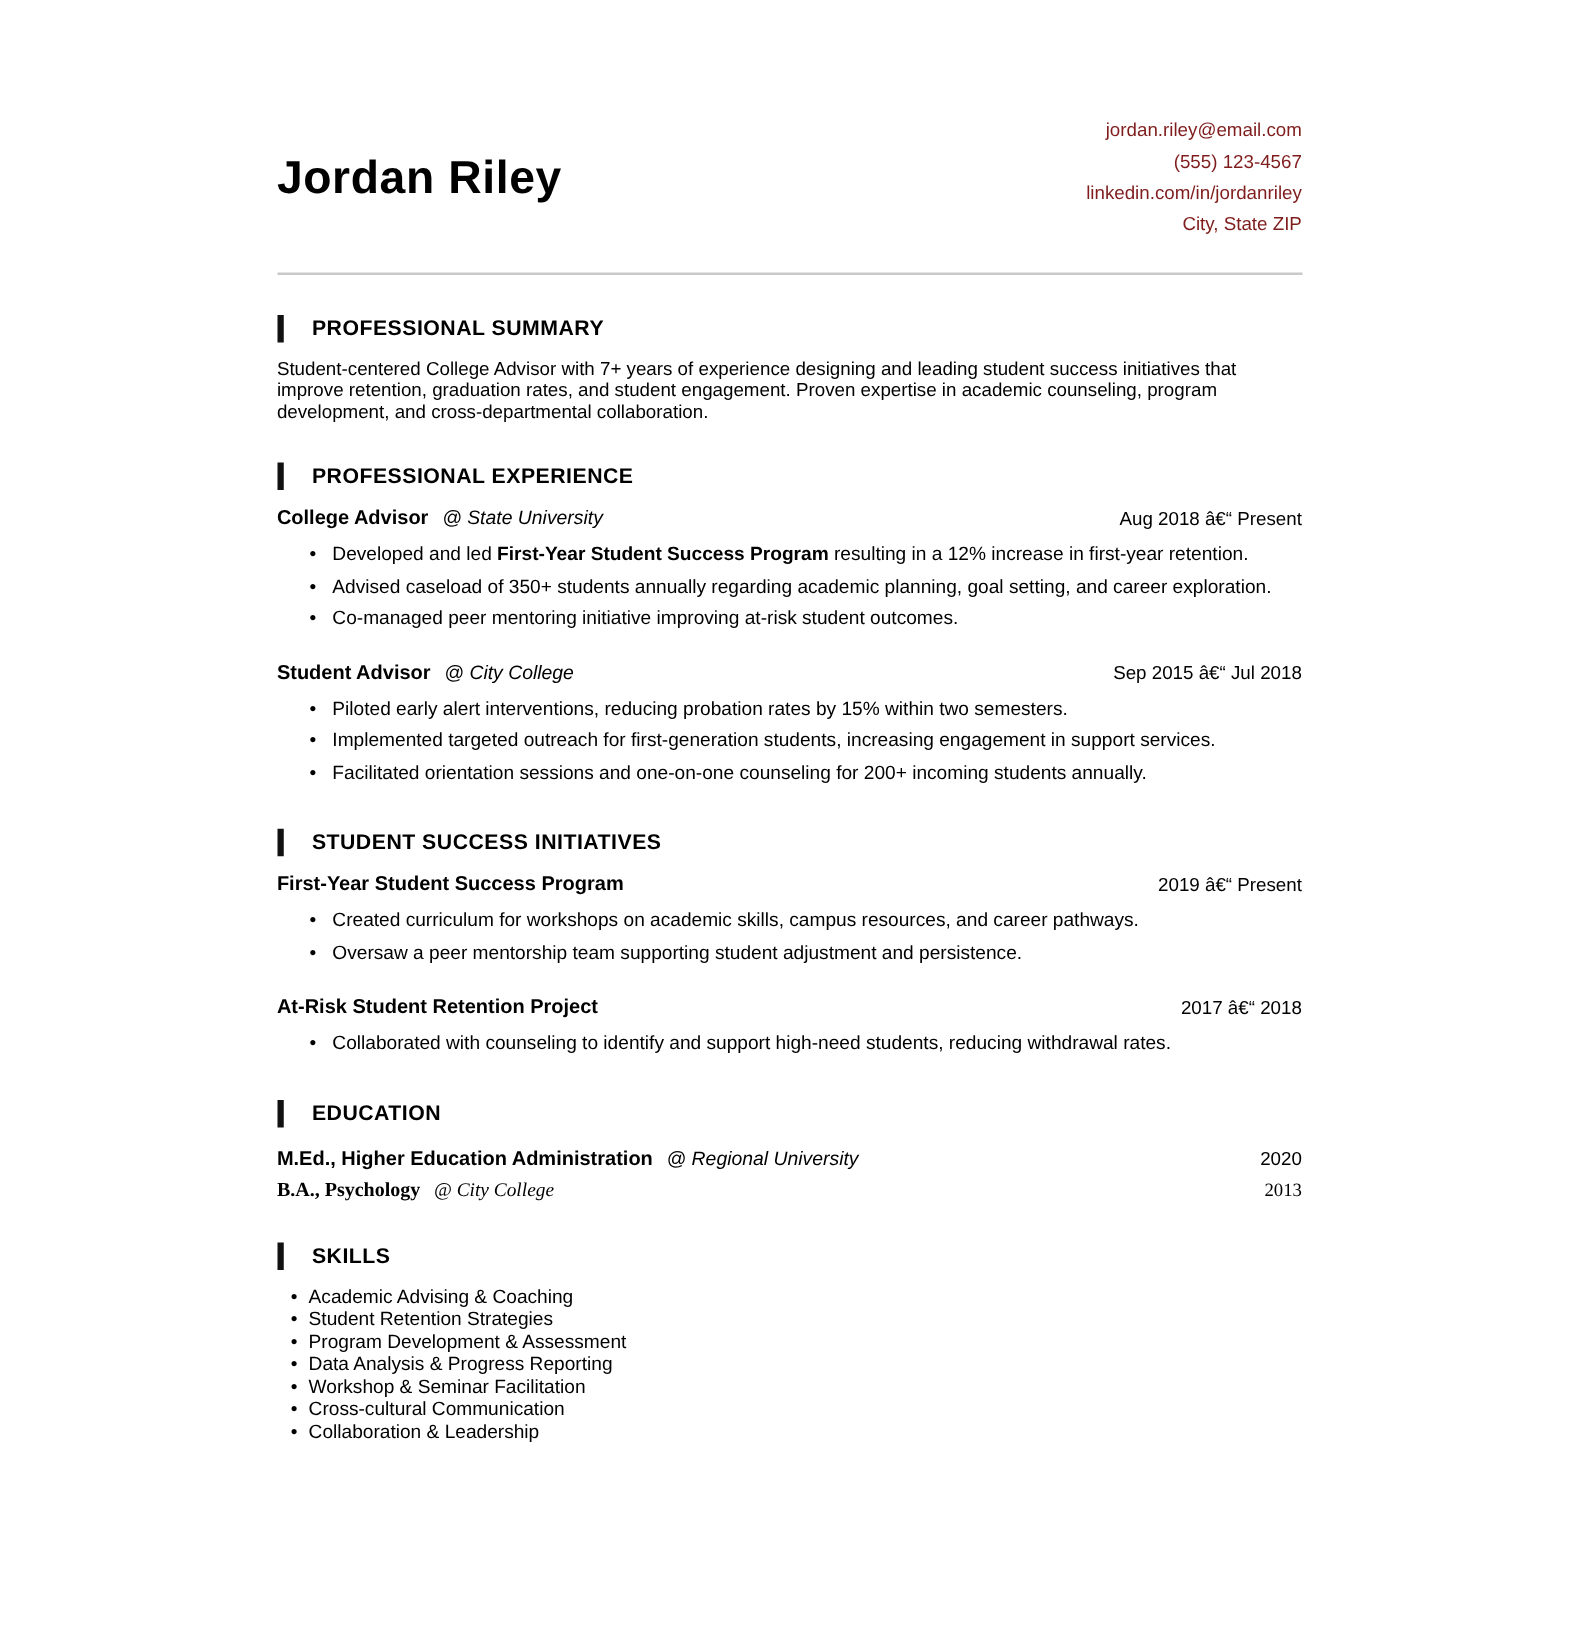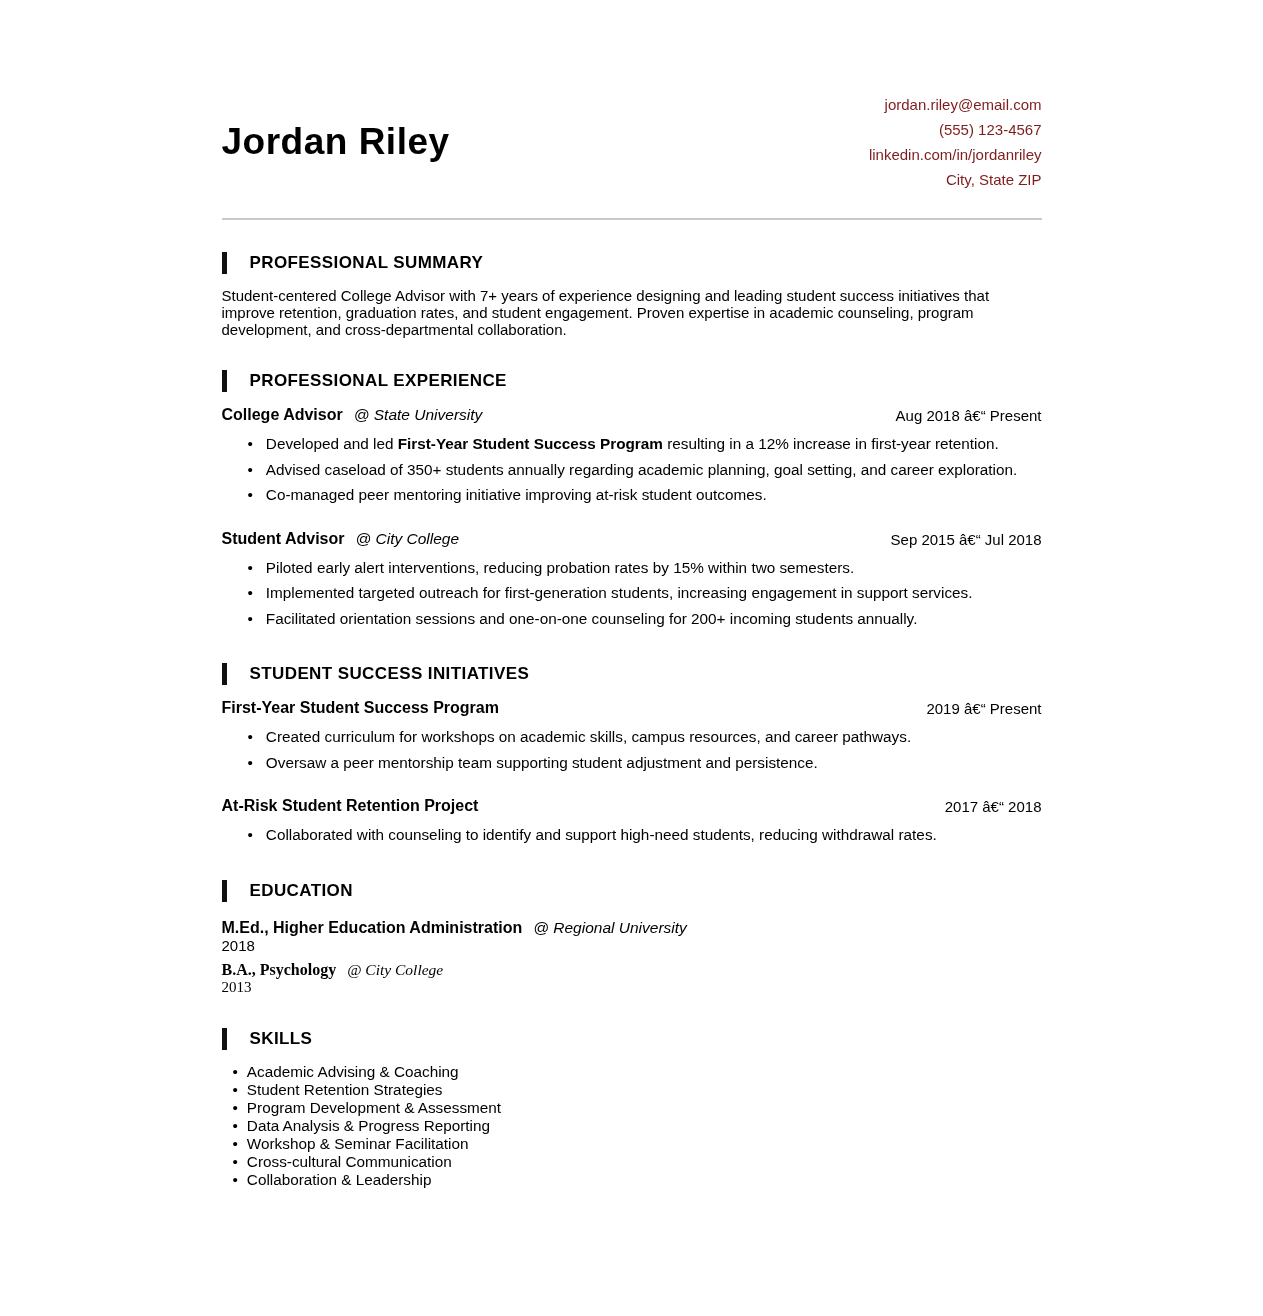--- a/index.html
+++ b/index.html
@@ -54,21 +54,21 @@
     font-size: 15px;
     line-height: 17px;
   }
 
   
   .entry { margin-top: 14px; }
   .entry + .entry { margin-top: 22px; }
   .entry-row {
     display: flex;
     justify-content: space-between;
-    align-items: flex-end;
+    align-items: center;
   }
   .entry-title { font-size: 16px; font-weight: 700; }
   .entry-company { font-size: 15.5px; font-style: italic; margin-left: 11px; font-weight: 400; }
   .entry-dates { font-size: 15px; white-space: nowrap; }
 
   ul.bullets {
     list-style: none;
     margin: 7px 0 0 0;
     padding: 0;
   }
@@ -78,21 +78,20 @@
     text-indent: 26px;   
   }
   ul.bullets li::before { content: "\2022"; margin-right: 13px; }
 
   
   .edu-row {
     display: flex;
     justify-content: space-between;
     align-items: baseline;
     margin-top: 17px;
-    flex-direction: column;
   }
   .edu-row + .edu-row { margin-top: 7px; font-family: Liberation Serif, serif; }
   .edu-degree { font-size: 16px; font-weight: 700; }
   .edu-school { font-size: 15.5px; font-style: italic; margin-left: 11px; }
   .edu-year { font-size: 15px; }
 
   
   ul.skills {
     list-style: none;
     margin: 11px 0 0 0;
@@ -177,21 +176,21 @@
         <li>Collaborated with counseling to identify and support high-need students, reducing withdrawal rates.</li>
       </ul>
     </div>
   </section>
 
   <section>
     <h2 class="sec-heading">EDUCATION</h2>
 
     <div class="edu-row">
       <div><span class="edu-degree">M.Ed., Higher Education Administration</span><span class="edu-school">@ Regional University</span></div>
-      <span class="edu-year">2018</span>
+      <span class="edu-year">2020</span>
     </div>
 
     <div class="edu-row">
       <div><span class="edu-degree">B.A., Psychology</span><span class="edu-school">@ City College</span></div>
       <span class="edu-year">2013</span>
     </div>
   </section>
 
   <section>
     <h2 class="sec-heading">SKILLS</h2>

